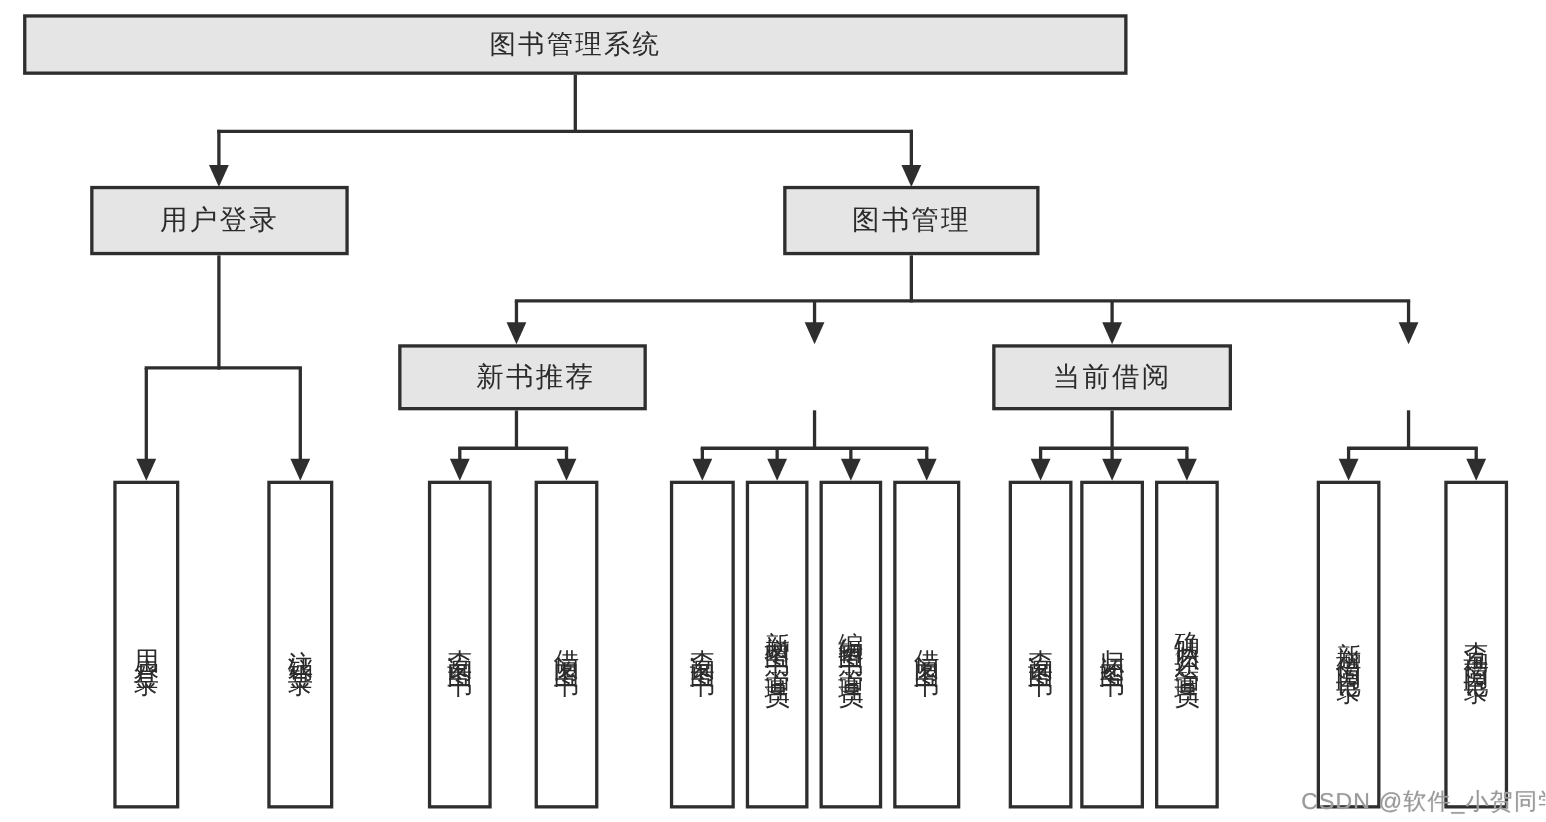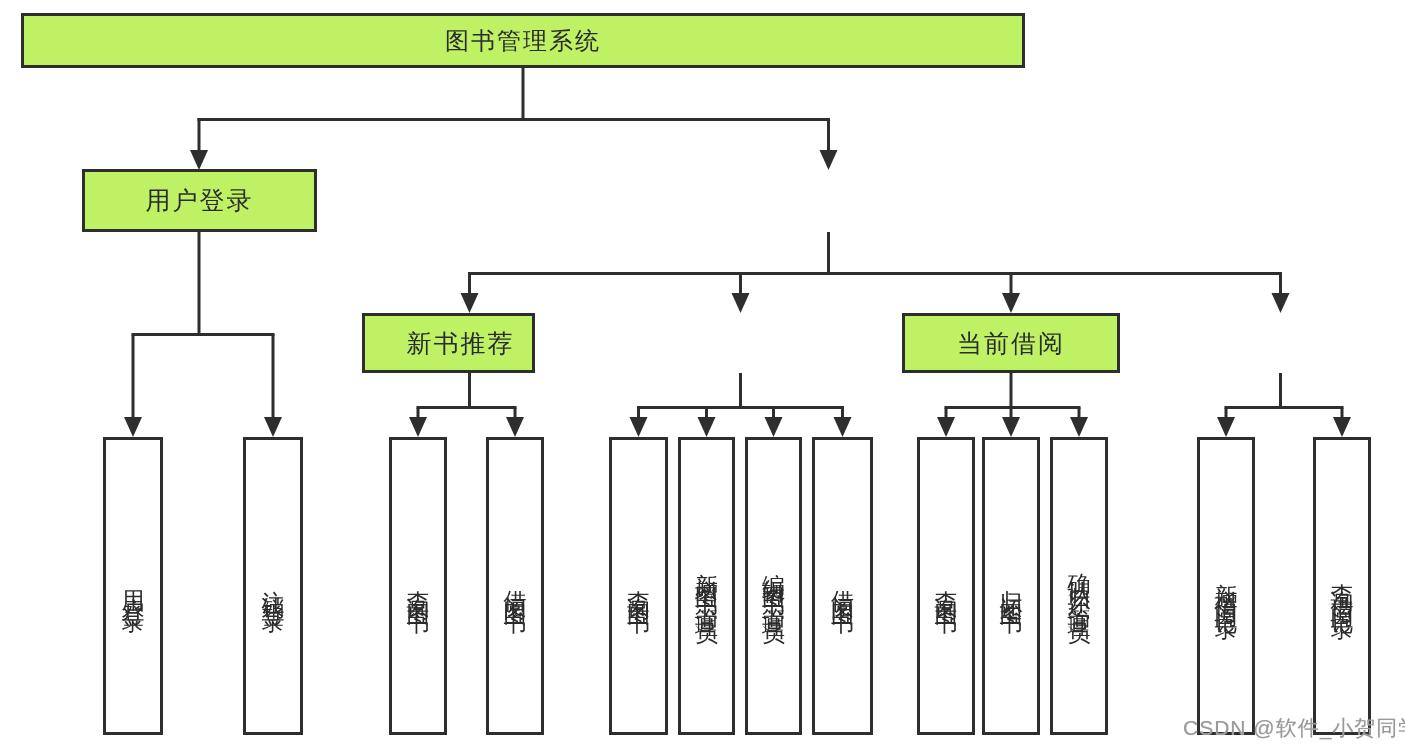--- a/index.html
+++ b/index.html
@@ -27,21 +27,21 @@
     stroke-width: 3;
   }
   #connectors polygon {
     fill: #2e2e2e;
     stroke: none;
   }
   .box {
     position: absolute;
     box-sizing: border-box;
     border: 3px solid #2e2e2e;
-    background: #bef264;
+    background: #e5e5e5;
     color: #2b2b2b;
     display: flex;
     align-items: center;
     justify-content: center;
     text-align: center;
     letter-spacing: 2px;
     font-size: 25px;
     line-height: 1;
     white-space: nowrap;
   }
@@ -139,22 +139,23 @@
     <line x1="1224.5" y1="407.5" x2="1343.5" y2="407.5"></line>
     <line x1="1226" y1="407.5" x2="1226" y2="419"></line>
     <polygon points="1217,417 1235,417 1226,437"></polygon>
     <line x1="1342" y1="407.5" x2="1342" y2="419"></line>
     <polygon points="1333,417 1351,417 1342,437"></polygon>
   </svg>
 
   <div class="box root-box" style="left:21px;top:13px;width:1004px;height:55px;">图书管理系统</div>
 
   <div class="box" style="left:82px;top:169px;width:235px;height:63px;">用户登录</div>
+  <div class="box" style="left:712px;top:169px;width:233px;height:63px;">图书管理</div>
 
-  <div class="box" style="left:362px;top:313px;width:173px;height:60px;padding-left:24px;">新书推荐</div>
+  <div class="box" style="left:362px;top:313px;width:226px;height:60px;padding-left:24px;">新书推荐</div>
   <div class="box" style="left:902px;top:313px;width:218px;height:60px;">当前借阅</div>
 
   <div class="vbox" style="left:103px;width:60px;">用户登录</div>
   <div class="vbox" style="left:243px;width:60px;">注销登录</div>
 
   <div class="vbox" style="left:389px;width:58px;">查询图书</div>
   <div class="vbox" style="left:486px;width:58px;">借阅图书</div>
 
   <div class="vbox" style="left:609px;width:59px;">查询图书</div>
   <div class="vbox" style="left:678px;width:57px;">新增图书（管理员）</div>

